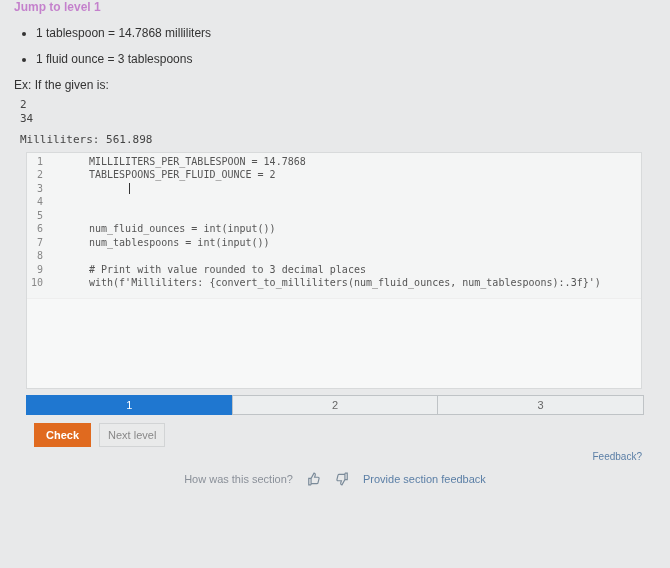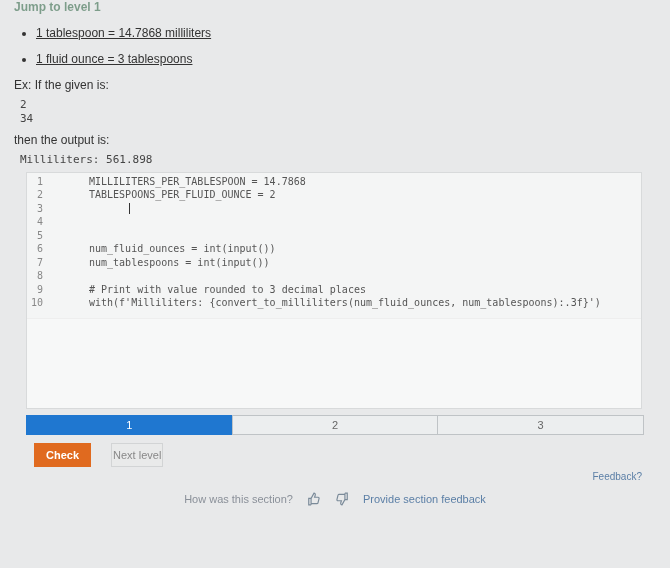--- a/index.html
+++ b/index.html
@@ -1,37 +1,37 @@
 <!DOCTYPE html>
 <html><head>
 <meta charset="utf-8">
 <style>
 * { box-sizing: border-box; margin: 0; padding: 0; }
 body { font-family: Arial, Helvetica, sans-serif; background: #e8e9ea; width: 670px; height: 568px; overflow: hidden; color: #333; font-size: 12px; }
 .page { padding: 0 14px 10px 14px; }
-.jump { color: #14532d; font-size: 12px; font-weight: bold; margin-bottom: 4px; opacity: 0.5; }
+.jump { color: #a21caf; font-size: 12px; font-weight: bold; margin-bottom: 4px; opacity: 0.5; }
 .desc { font-size: 12px; line-height: 1.35; color: #333; margin-bottom: 8px; }
 .bullets { margin: 6px 0 10px 22px; font-size: 12px; }
-.bullets li { margin: 12px 0; text-decoration: underline; }
+.bullets li { margin: 12px 0; }
 .ex-label { font-size: 12px; margin: 6px 0; }
 .ex-block { margin: 2px 0 6px 6px; font-family: Menlo, Consolas, monospace; font-size: 11px; color: #444; line-height: 1.3; }
 .mono { font-family: Menlo, Consolas, monospace; font-size: 11px; color: #444; }
 .editor { margin: 6px 0 0 12px; background: #f4f5f5; border: 1px solid #d8dadb; width: 616px; }
 .code-rows { padding: 2px 0 8px 0; }
 .row { display: flex; font-family: Menlo, Consolas, monospace; font-size: 10px; line-height: 1.35; color: #555; }
 .ln { width: 22px; text-align: right; color: #888; padding-right: 6px; user-select: none; flex-shrink: 0; }
 .cd { white-space: pre; flex: 1; padding-left: 40px; }
 .spacer-area { height: 90px; background: #f7f8f8; border-top: 1px solid #eee; }
 .progress { display: flex; height: 20px; margin: 6px 12px 8px 12px; font-size: 11px; }
 .seg { flex: 1; display: flex; align-items: center; justify-content: center; border: 1px solid #bfc3c6; margin-left: -1px; background: #eceeef; color: #666; }
 .seg:first-child { margin-left: 0; }
 .seg.active { background: #1f77d0; color: #fff; border-color: #1f77d0; }
-.btns { display: flex; gap: 20px; margin: 8px 0 0 20px; align-items: center; }
+.btns { display: flex; gap: 8px; margin: 8px 0 0 20px; align-items: center; }
 .check { background: #e06a1f; color: #fff; border: none; padding: 6px 12px; font-weight: bold; font-size: 11px; cursor: pointer; }
-.next { background: #e9eaea; color: #888; border: 1px solid #d2d4d5; padding: 5px 1px; font-size: 11px; cursor: pointer; }
+.next { background: #e9eaea; color: #888; border: 1px solid #d2d4d5; padding: 5px 8px; font-size: 11px; cursor: pointer; }
 .feedback { text-align: right; font-size: 10px; color: #5b7fa6; margin: 4px 14px 0 0; cursor: pointer; }
 .footer { display: flex; align-items: center; gap: 14px; justify-content: center; color: #7a8a99; font-size: 11px; margin-top: 10px; text-align: right; }
 .footer .sec { color: #8a9099; }
 .thumb { display: inline-flex; align-items: center; cursor: pointer; }
 .cursor { display:inline-block; width:1px; height:11px; background:#333; vertical-align:middle; margin-left:40px; }
 </style>
 </head>
 <body>
 
 <div class="page">
@@ -42,21 +42,20 @@
     <li>1 tablespoon = 14.7868 milliliters</li>
     <li>1 fluid ounce = 3 tablespoons</li>
   </ul>
 
   <div class="ex-label">Ex: If the given is:</div>
   <div class="ex-block">
     <div>2</div>
     <div>34</div>
   </div>
 
-  <div class="ex-label">then the output is:</div>
   <div class="mono" style="margin:2px 0 6px 6px;">Milliliters: 561.898</div>
 
   <div class="editor">
     <div class="code-rows">
       <div class="row">
           <span class="ln">1</span>
           <span class="cd">MILLILITERS_PER_TABLESPOON = 14.7868</span>
         </div>
       <div class="row">
           <span class="ln">2</span>

